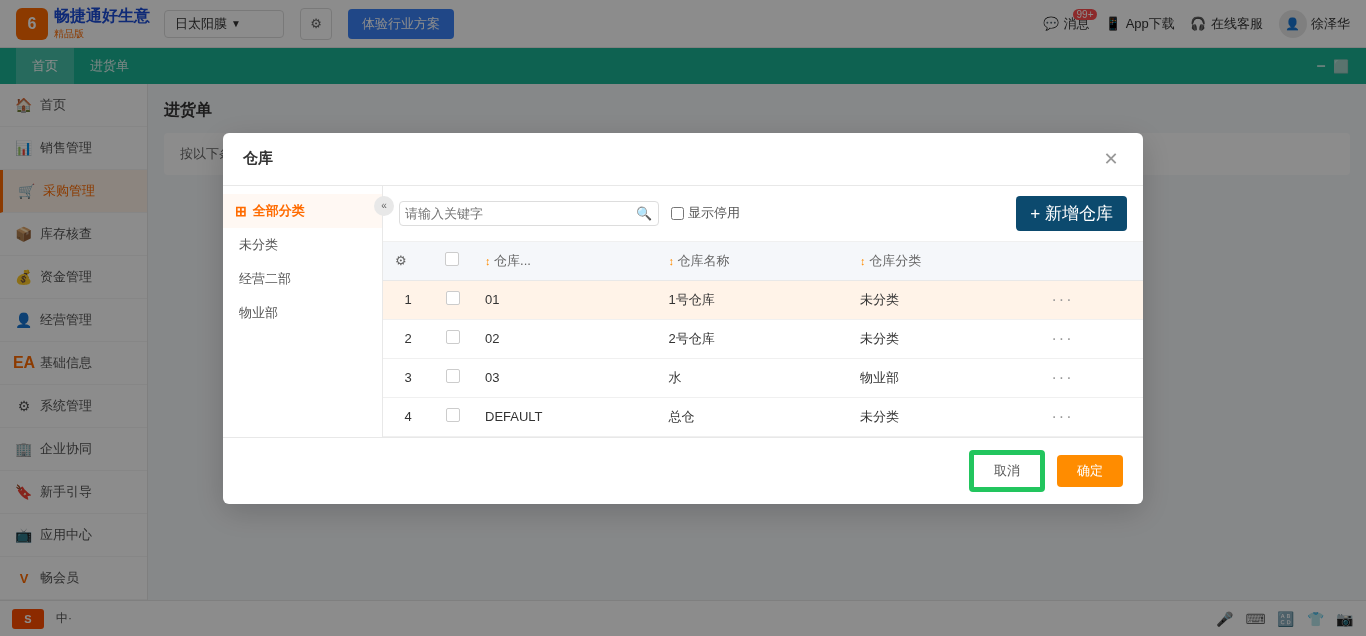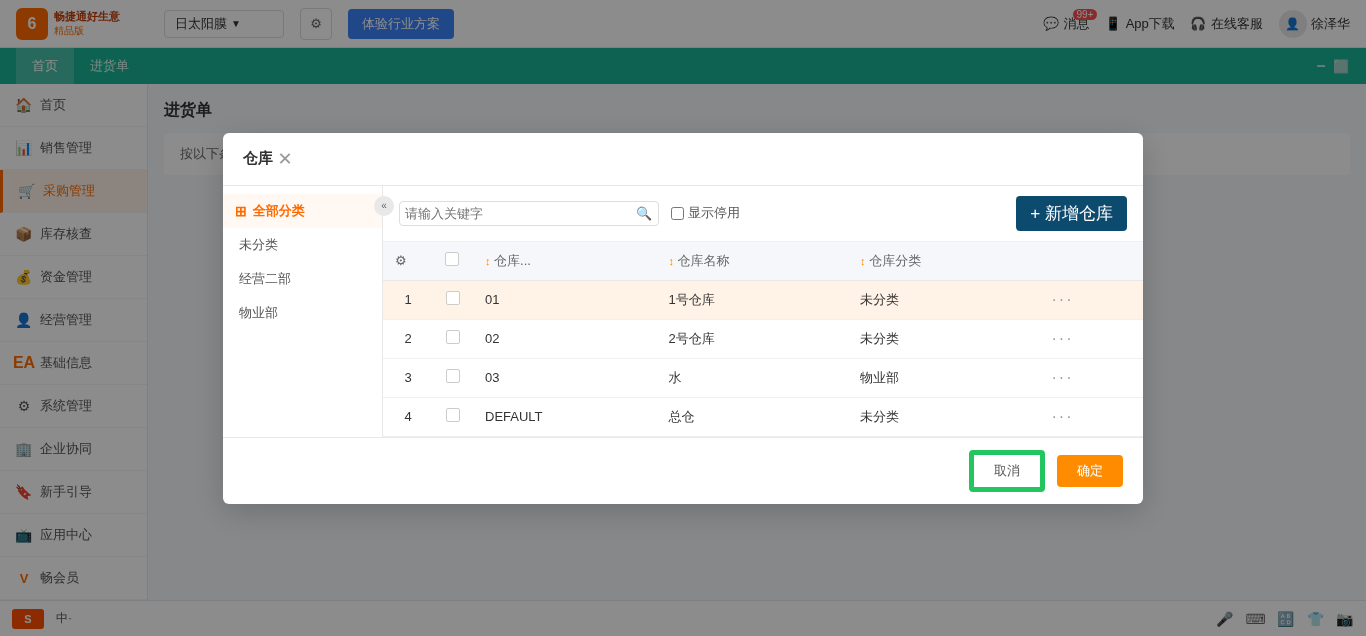--- a/index.html
+++ b/index.html
@@ -184,21 +184,21 @@
       width: 920px;
       max-height: 560px;
       display: flex;
       flex-direction: column;
       box-shadow: 0 8px 32px rgba(0,0,0,0.18);
       position: relative;
     }
     .modal-header {
       padding: 14px 20px;
       border-bottom: 1px solid #e8e8e8;
-      display: flex; align-items: center; 
+      display: flex; align-items: center; justify-content: space-between;
     }
     .modal-title { font-size: 15px; font-weight: bold; color: #333; }
     .modal-close {
       cursor: pointer;
       color: #999;
       font-size: 18px;
       width: 24px; height: 24px;
       display: flex; align-items: center; justify-content: center;
     }
     .modal-body {
@@ -416,21 +416,21 @@
     }
     .sort-icon { color: #ff8c00; font-size: 11px; }
   </style>
 </head>
 <body>
 
 <div class="top-header">
   <div class="logo-area">
     <div class="logo-icon">6</div>
     <div>
-      <div style="font-size:11px;color:#c2410c;font-weight:bold;">畅捷通好生意</div>
+      <div style="font-size:16px;color:#1d4ed8;font-weight:bold;">畅捷通好生意</div>
       <div style="font-size:10px;color:#ff6b00;">精品版</div>
     </div>
   </div>
   <div class="header-middle">
     <div class="store-selector">
       <span>日太阳膜</span>
       <span style="font-size:10px;">▼</span>
     </div>
     <div class="gear-btn">⚙</div>
     <button class="trial-btn">体验行业方案</button>

